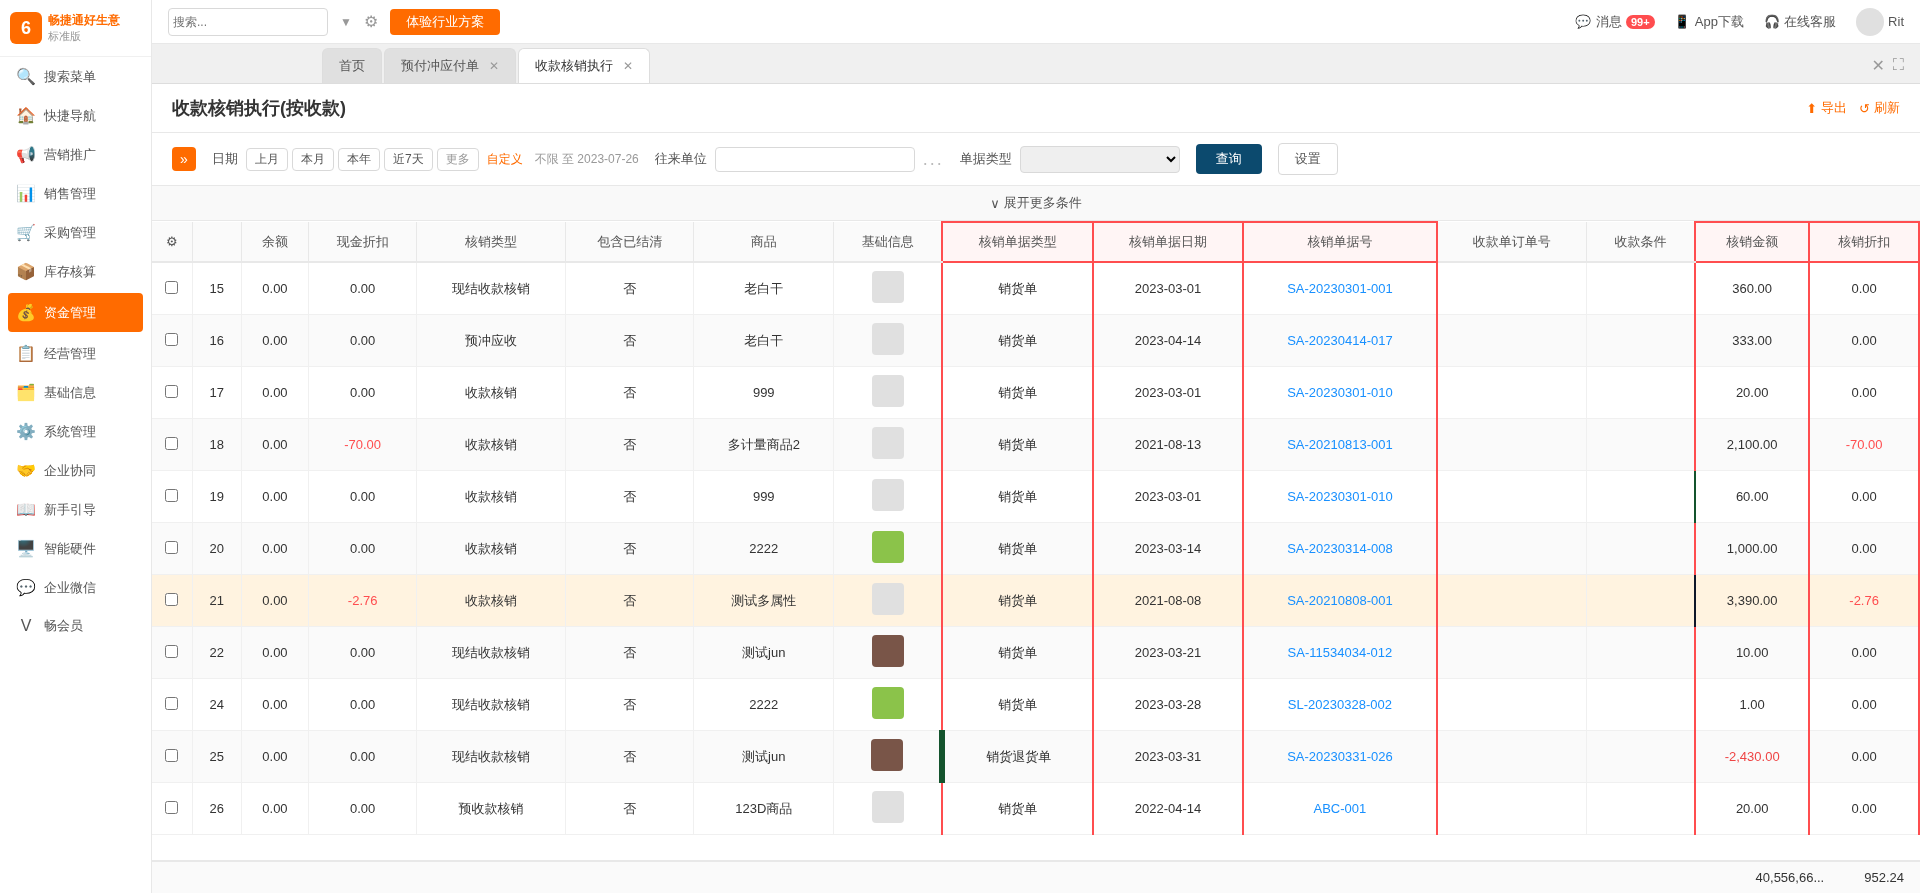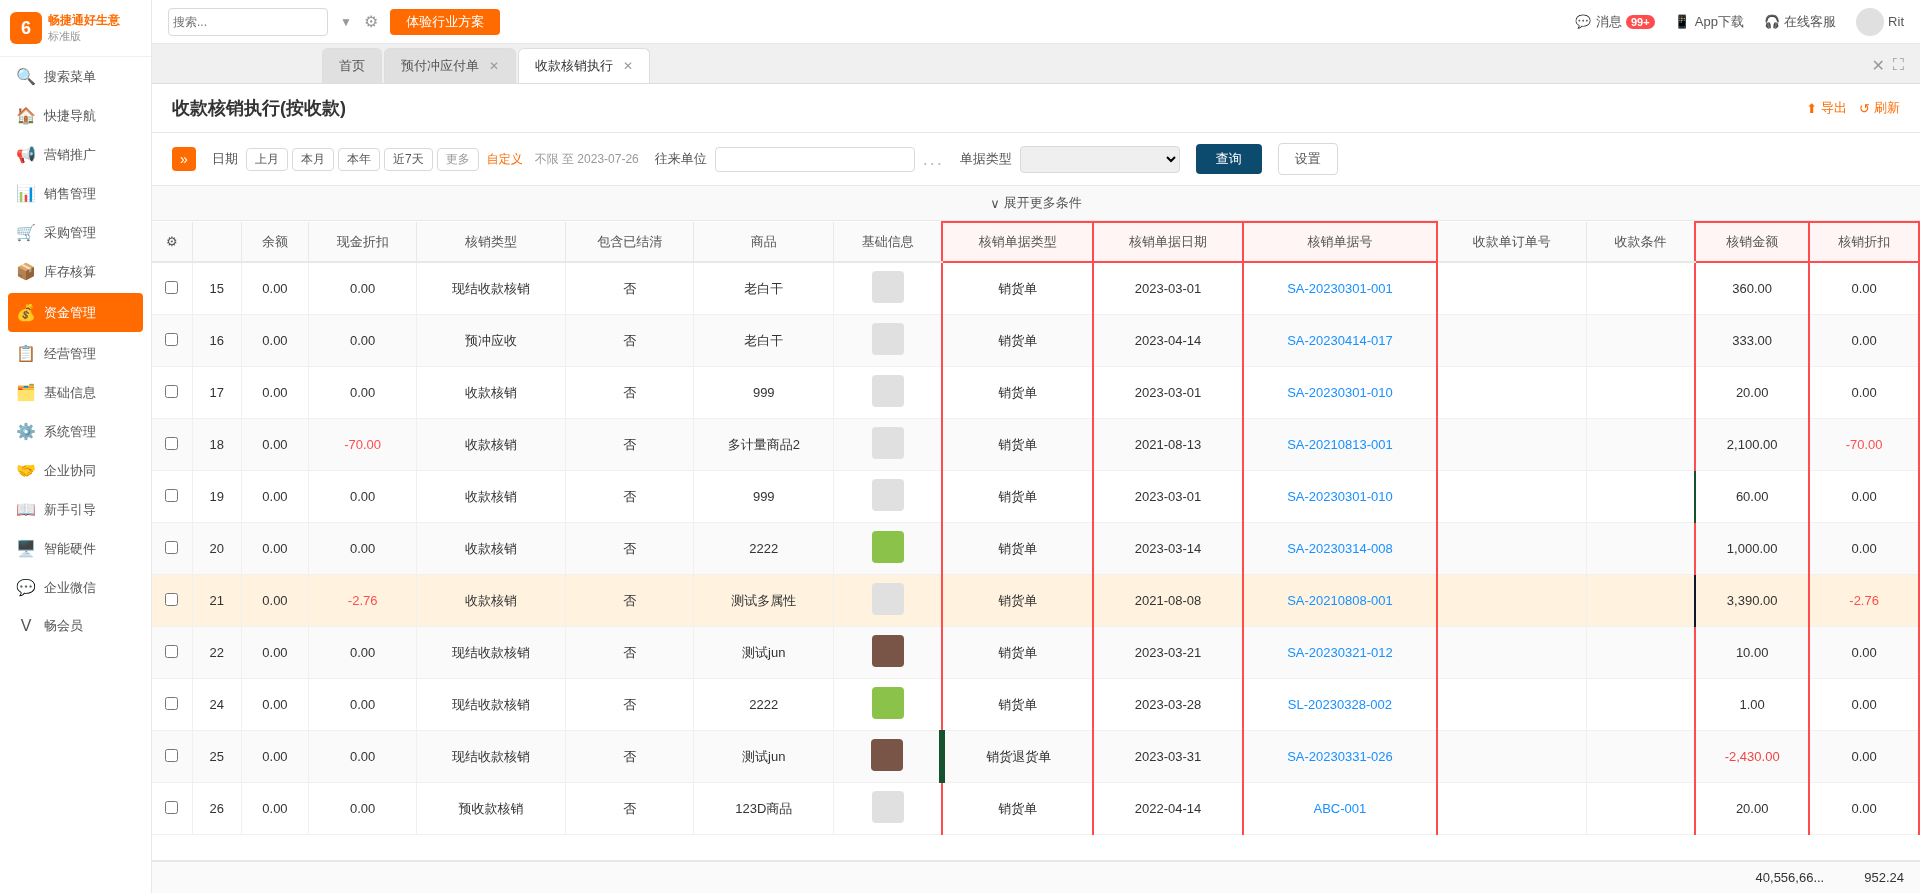--- a/index.html
+++ b/index.html
@@ -415,21 +415,21 @@
       <td><input type="checkbox" style=""></td>
       <td>22</td>
       <td>0.00</td>
       <td style="">0.00</td>
       <td>现结收款核销</td>
       <td>否</td>
       <td>测试jun</td>
       <td><span class="img-placeholder img-placeholder-brown"></span></td>
       <td style="border-left:2px solid #ff4d4f;border-right:2px solid #ff4d4f;">销货单</td>
       <td style="border-left:2px solid #ff4d4f;border-right:2px solid #ff4d4f;">2023-03-21</td>
-      <td style="border-left:2px solid #ff4d4f;border-right:2px solid #ff4d4f;"><a class="link-text" href="#">SA-20230321-012</a></td>
+      <td style="border-left:2px solid #ff4d4f;border-right:2px solid #ff4d4f;"><a class="link-text" href="#">SA-11534034-012</a></td>
       <td></td>
       <td></td>
       <td style="border-left:2px solid #ff4d4f;border-right:2px solid #ff4d4f;">10.00</td>
       <td style="border-left:2px solid #ff4d4f;border-right:2px solid #ff4d4f;">0.00</td>
     </tr>
               <tr>
       <td><input type="checkbox" style=""></td>
       <td>24</td>
       <td>0.00</td>
       <td style="">0.00</td>

